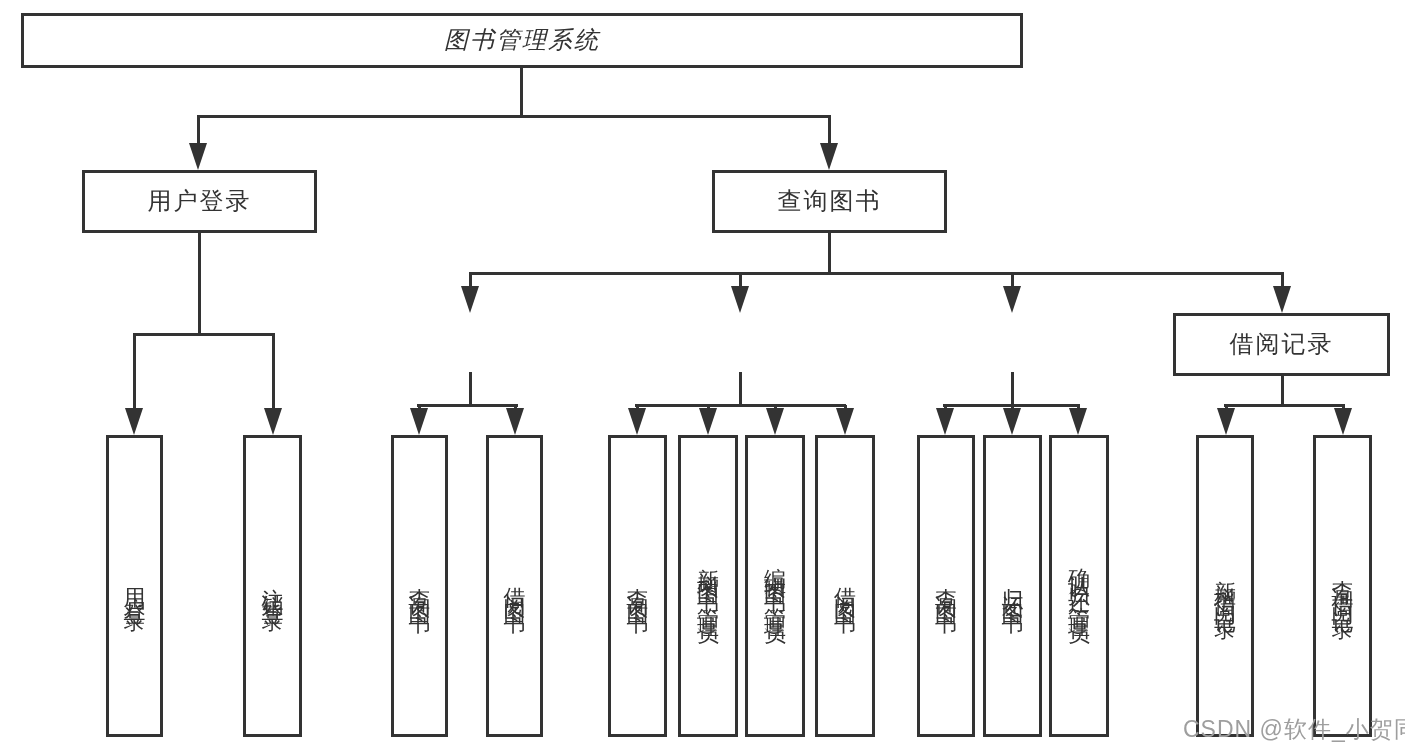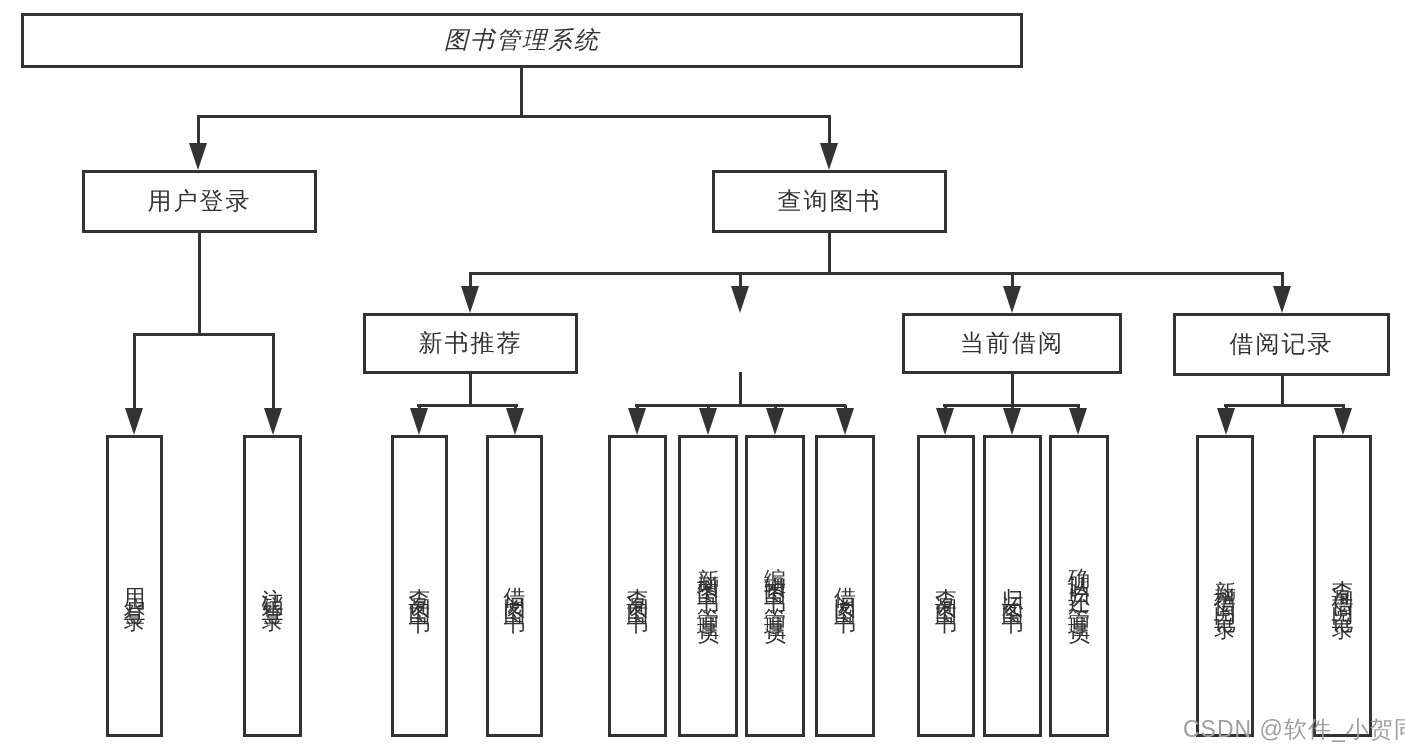--- a/index.html
+++ b/index.html
@@ -82,22 +82,20 @@
   <div class="hl" style="left:469px;top:272px;width:815px;"></div>
   <div class="vl" style="left:469px;top:273px;height:17px;"></div>
   <div class="ar" style="left:461px;top:286px;"></div>
   <div class="vl" style="left:739px;top:273px;height:17px;"></div>
   <div class="ar" style="left:731px;top:286px;"></div>
   <div class="vl" style="left:1011px;top:273px;height:17px;"></div>
   <div class="ar" style="left:1003px;top:286px;"></div>
   <div class="vl" style="left:1281px;top:273px;height:17px;"></div>
   <div class="ar" style="left:1273px;top:286px;"></div>
 
-  <div class="box" style="left:363px;top:313px;width:215px;height:61px;">新书推荐</div>
-  <div class="box" style="left:902px;top:313px;width:220px;height:61px;">当前借阅</div>
   <div class="box" style="left:1173px;top:313px;width:217px;height:63px;">借阅记录</div>
 
   <div class="vl" style="left:469px;top:372px;height:35px;"></div>
   <div class="hl" style="left:417px;top:404px;width:101px;"></div>
   <div class="vl" style="left:418px;top:405px;height:9px;"></div>
   <div class="ar" style="left:410px;top:408px;"></div>
   <div class="vl" style="left:514px;top:405px;height:9px;"></div>
   <div class="ar" style="left:506px;top:408px;"></div>
 
   <div class="vl" style="left:739px;top:372px;height:35px;"></div>

